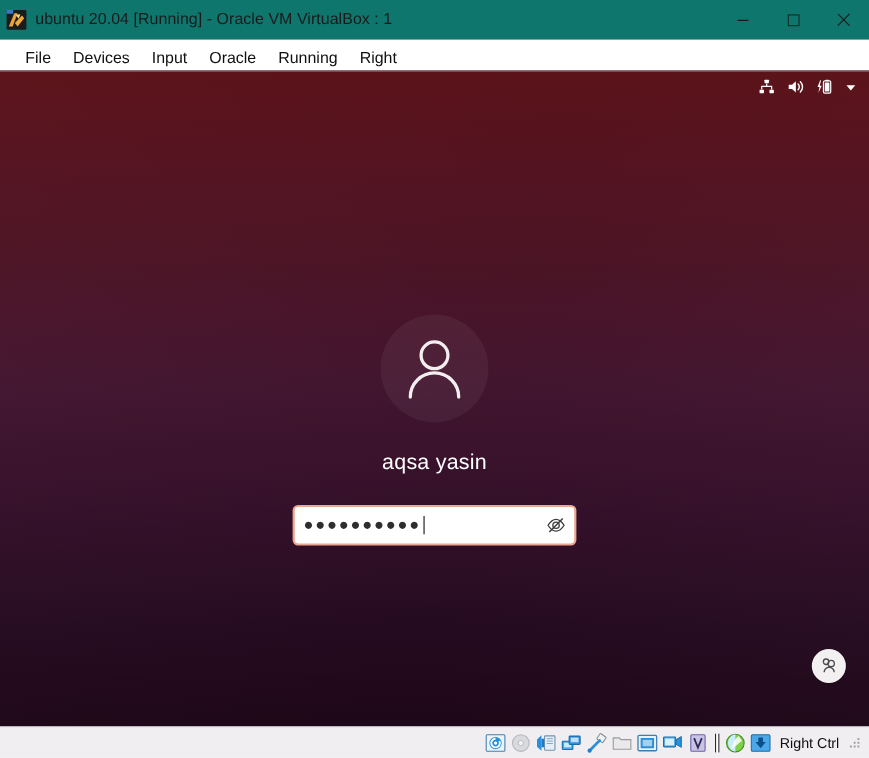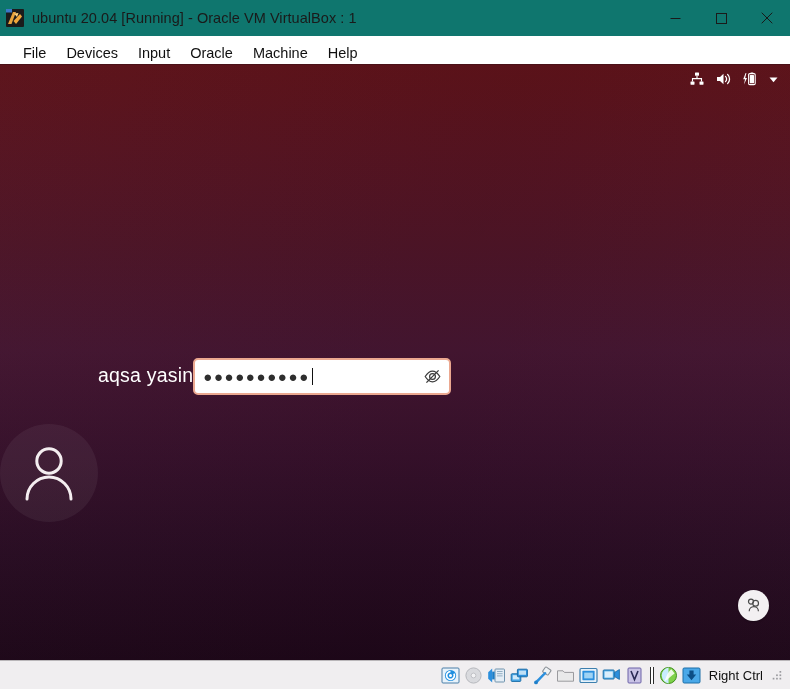--- a/index.html
+++ b/index.html
@@ -129,21 +129,21 @@
   }
 
   
   .login-block {
     position: absolute;
     left: 0;
     right: 0;
     top: 0;
     bottom: 0;
     display: flex;
-    flex-direction: row;
+    flex-direction: column;
     align-items: center;
     z-index: 4;
   }
   .avatar {
     margin-top: 221px;
     width: 98px;
     height: 98px;
     border-radius: 50%;
     background: rgba(255,255,255,0.055);
     display: flex;
@@ -291,22 +291,22 @@
         </svg>
       </button>
     </div>
   </div>
 
   <div class="menubar">
     <div class="menu-item">File</div>
     <div class="menu-item">Devices</div>
     <div class="menu-item">Input</div>
     <div class="menu-item">Oracle</div>
-    <div class="menu-item">Machine</div>
-    <div class="menu-item">Help</div>
+    <div class="menu-item">Running</div>
+    <div class="menu-item">Right</div>
   </div>
 
   <div class="vm-area">
 
     <div class="ubuntu-panel">
       <div class="panel-icon">
         <svg width="16" height="16" viewBox="0 0 16 16">
           <rect x="6" y="1.5" width="4" height="3.2" rx="0.4" fill="#ffffff"></rect>
           <rect x="1.5" y="10.5" width="4" height="3.2" rx="0.4" fill="#ffffff"></rect>
           <rect x="10.5" y="10.5" width="4" height="3.2" rx="0.4" fill="#ffffff"></rect>

